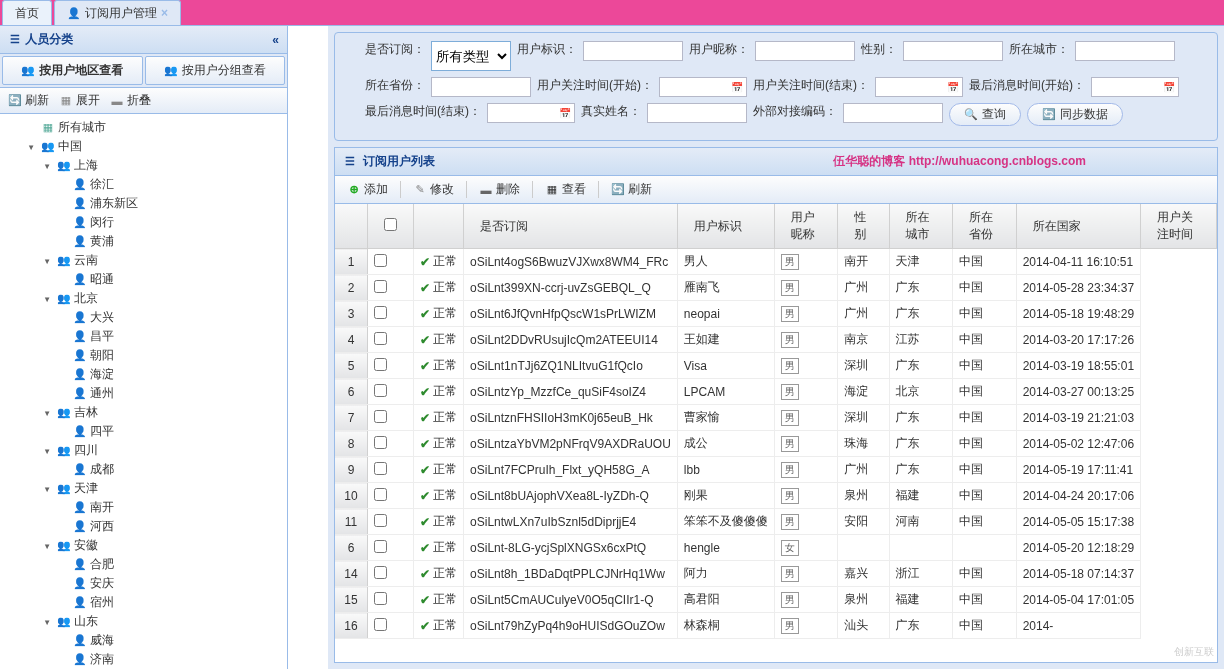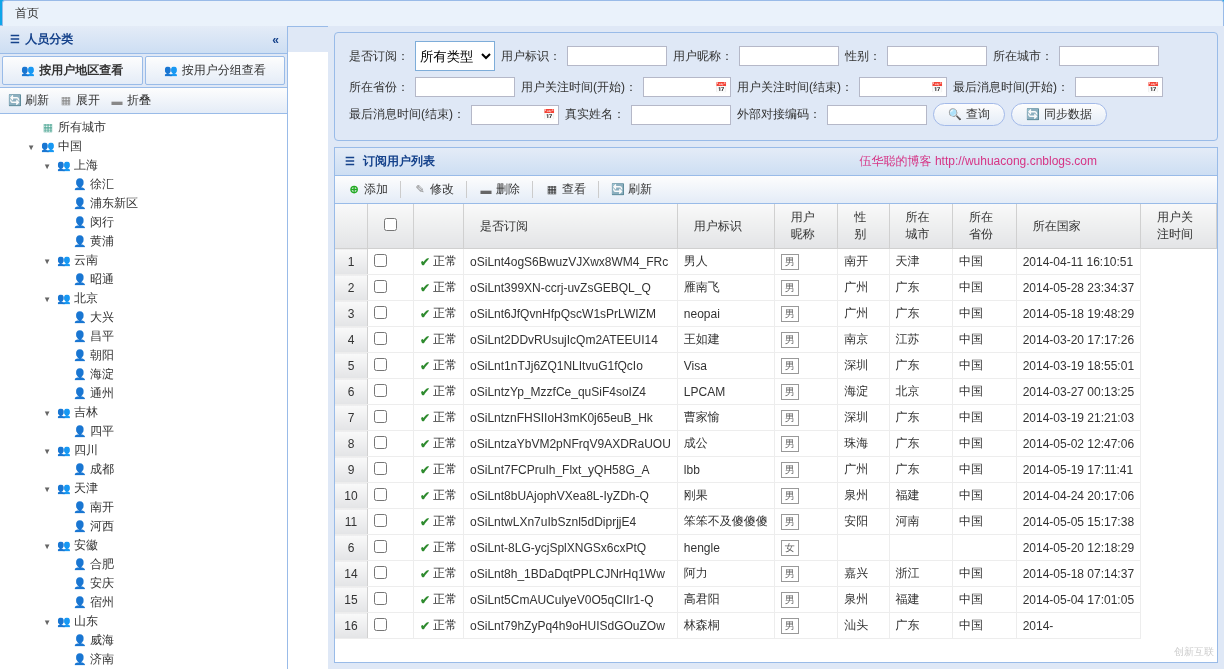--- a/index.html
+++ b/index.html
@@ -1,46 +1,46 @@
 <!DOCTYPE html>
 <html><head>
 <meta charset="utf-8">
 <style>
 * { box-sizing: border-box; margin: 0; padding: 0; }
 body { font-family: Arial, "Microsoft YaHei", sans-serif; font-size: 12px; background: #fff; color: #333; }
-.tabs { display: flex; border-bottom: 1px solid #99bbe8; background: #0ea5e9; height: 26px; flex-direction: column; }
+.tabs { display: flex; border-bottom: 1px solid #99bbe8; background: #ec4899; height: 26px; }
 .tab { padding: 4px 12px; border: 1px solid #99bbe8; border-bottom: none; background: #eaf2fb; margin-left: 2px; border-radius: 3px 3px 0 0; display: flex; align-items: center; gap: 4px; cursor: pointer; }
 .tab.active { background: #dfe8f6; }
 .tab-close { color: #99bbe8; font-weight: bold; cursor: pointer; }
 .main { display: flex; height: calc(100vh - 26px); gap: 40px; }
 .sidebar { width: 288px; border-right: 1px solid #99bbe8; background: #dfe8f6; display: flex; flex-direction: column; }
 .panel-header { background: linear-gradient(#e4ecf7,#cddef3); border-bottom: 1px solid #99bbe8; padding: 5px 8px; font-weight: bold; color: #15428b; display: flex; align-items: center; justify-content: space-between; }
 .collapse-icon { color: #15428b; cursor: pointer; }
 .tab-btns { display: flex; background: #dfe8f6; padding: 2px; gap: 2px; }
 .tab-btn { flex: 1; padding: 5px 8px; border: 1px solid #99bbe8; background: linear-gradient(#fdfdfd,#e4ecf7); border-radius: 2px; text-align: center; cursor: pointer; display: flex; align-items: center; gap: 4px; justify-content: center; }
 .tab-btn.active { font-weight: bold; }
 .tree-toolbar { display: flex; gap: 10px; padding: 4px 8px; background: linear-gradient(#fdfdfd,#e4ecf7); border-top: 1px solid #99bbe8; border-bottom: 1px solid #99bbe8; }
 .tree-tool { display: flex; align-items: center; gap: 3px; cursor: pointer; color: #333; }
 .tree { background: #fff; flex: 1; overflow: auto; padding: 4px 0; }
 .tree-node { display: flex; align-items: center; gap: 3px; padding: 1px 4px; cursor: pointer; white-space: nowrap; }
 .expander { width: 14px; text-align: center; color: #666; font-family: monospace; }
 .content { flex: 1; background: #dfe8f6; display: flex; flex-direction: column; overflow: hidden; }
 .query-panel { margin: 6px; border: 1px solid #99bbe8; background: #dfe8f6; padding: 8px 14px; border-radius: 4px; }
 .query-title { font-weight: bold; font-size: 14px; margin-bottom: 6px; color: #333; }
-.query-row { display: flex; align-items: center; gap: 6px; margin-bottom: 6px; flex-wrap: wrap; }
+.query-row { display: flex; align-items: flex-start; gap: 6px; margin-bottom: 6px; flex-wrap: wrap; margin-left: 16px; }
 .query-label { color: #333; }
 .query-input { border: 1px solid #b5b8c8; height: 20px; padding: 1px 4px; width: 100px; }
 .query-select { border: 1px solid #7eadd9; height: 30px; width: 80px; background: #fff; }
 .date-wrap { display: flex; align-items: center; border: 1px solid #b5b8c8; height: 20px; background: #fff; }
 .date-wrap input { border: none; width: 70px; height: 18px; padding: 0 2px; }
 .cal-icon { width: 16px; height: 16px; background: #fff; display: inline-flex; align-items: center; justify-content: center; color: #c88; font-size: 10px; }
 .btn { display: inline-flex; align-items: center; gap: 4px; padding: 2px 14px; border: 1px solid #a3bae9; border-radius: 12px; background: linear-gradient(#fdfdfd,#e4ecf7); cursor: pointer; }
 .list-panel { margin: 0 6px 6px; border: 1px solid #99bbe8; background: #fff; flex: 1; display: flex; flex-direction: column; overflow: hidden; }
 .list-header { background: linear-gradient(#e4ecf7,#cddef3); border-bottom: 1px solid #99bbe8; padding: 5px 8px; font-weight: bold; color: #15428b; display: flex; align-items: center; gap: 6px; position: relative; }
-.blog-link { color: #d63384; position: absolute; right: 120px; font-weight: normal; }
+.blog-link { color: #d63384; position: absolute; right: 131px; font-weight: bold; }
 .list-toolbar { display: flex; gap: 4px; padding: 3px 6px; background: linear-gradient(#fdfdfd,#e4ecf7); border-bottom: 1px solid #99bbe8; }
 .list-tool { display: flex; align-items: center; gap: 3px; padding: 2px 6px; cursor: pointer; }
 .sep { width: 1px; background: #ccc; margin: 2px 2px; }
 .grid { flex: 1; overflow: auto; }
 table { border-collapse: collapse; width: 100%; }
 th { background: linear-gradient(#f9f9f9,#e3e4e6); border-right: 1px solid #d0d0d0; border-bottom: 1px solid #d0d0d0; padding: 5px 16px; text-align: left; font-weight: normal; color: #333; }
 td { border-right: 1px solid #ededed; border-bottom: 1px solid #ededed; padding: 4px 6px; white-space: nowrap; }
 .row-num { background: linear-gradient(#f9f9f9,#e3e4e6); text-align: center; border-right: 1px solid #d0d0d0; }
 .status-cell { display: flex; align-items: center; gap: 3px; }
 .check { color: #2e8b2e; font-weight: bold; }

